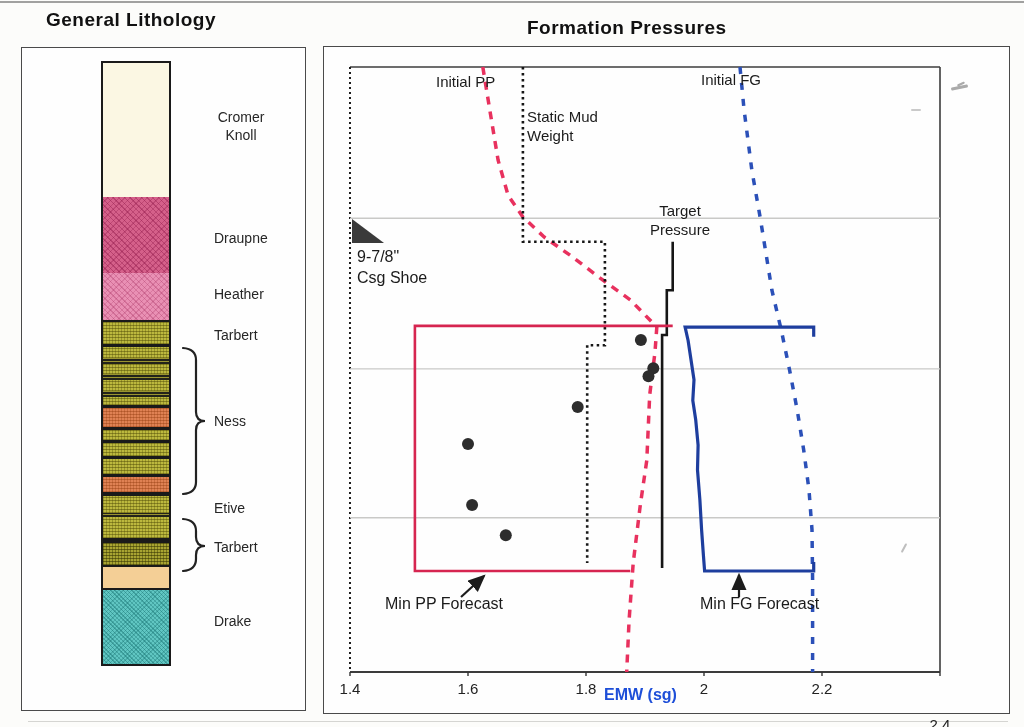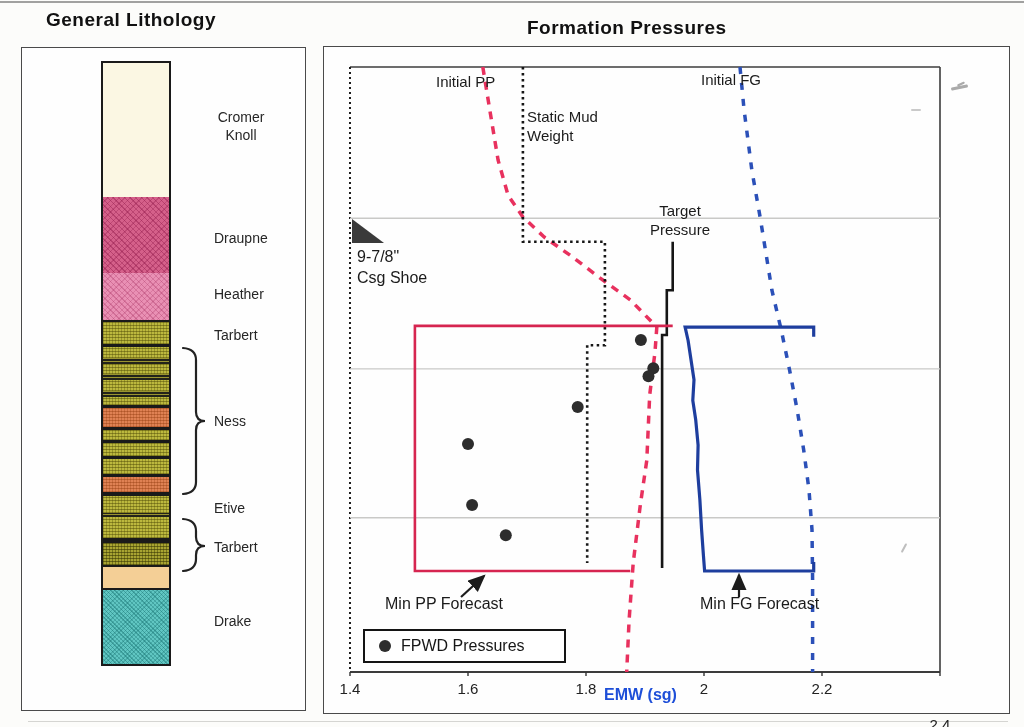--- a/index.html
+++ b/index.html
@@ -179,22 +179,18 @@
   <div class="emw-label" style="left:604px;top:686px;">EMW (sg)</div>
   <div id="x-tick-labels">
       <div class="axis-tick-label" style="left: 350px; top: 680px;">1.4</div>
       <div class="axis-tick-label" style="left: 468px; top: 680px;">1.6</div>
       <div class="axis-tick-label" style="left: 586px; top: 680px;">1.8</div>
       <div class="axis-tick-label" style="left: 704px; top: 680px;">2</div>
       <div class="axis-tick-label" style="left: 822px; top: 680px;">2.2</div>
       <div class="axis-tick-label" style="left: 940px; top: 680px; margin-top: 36px;">2.4</div>
     </div>
 
-  <div id="legend-box">
-    <span class="dot"></span>
-    <span class="txt">FPWD Pressures</span>
-  </div>
 
   <div class="artifact" style="left:951px;top:86px;width:17px;height:3px;transform:rotate(-12deg);"></div>
   <div class="artifact" style="left:957px;top:83px;width:8px;height:2px;transform:rotate(-25deg);"></div>
   <div class="artifact" style="left:911px;top:109px;width:10px;height:2px;opacity:.4;"></div>
   <div class="artifact" style="left:903px;top:543px;width:2px;height:10px;transform:rotate(28deg);opacity:.5;"></div>
 </div>
 
 </body></html>

